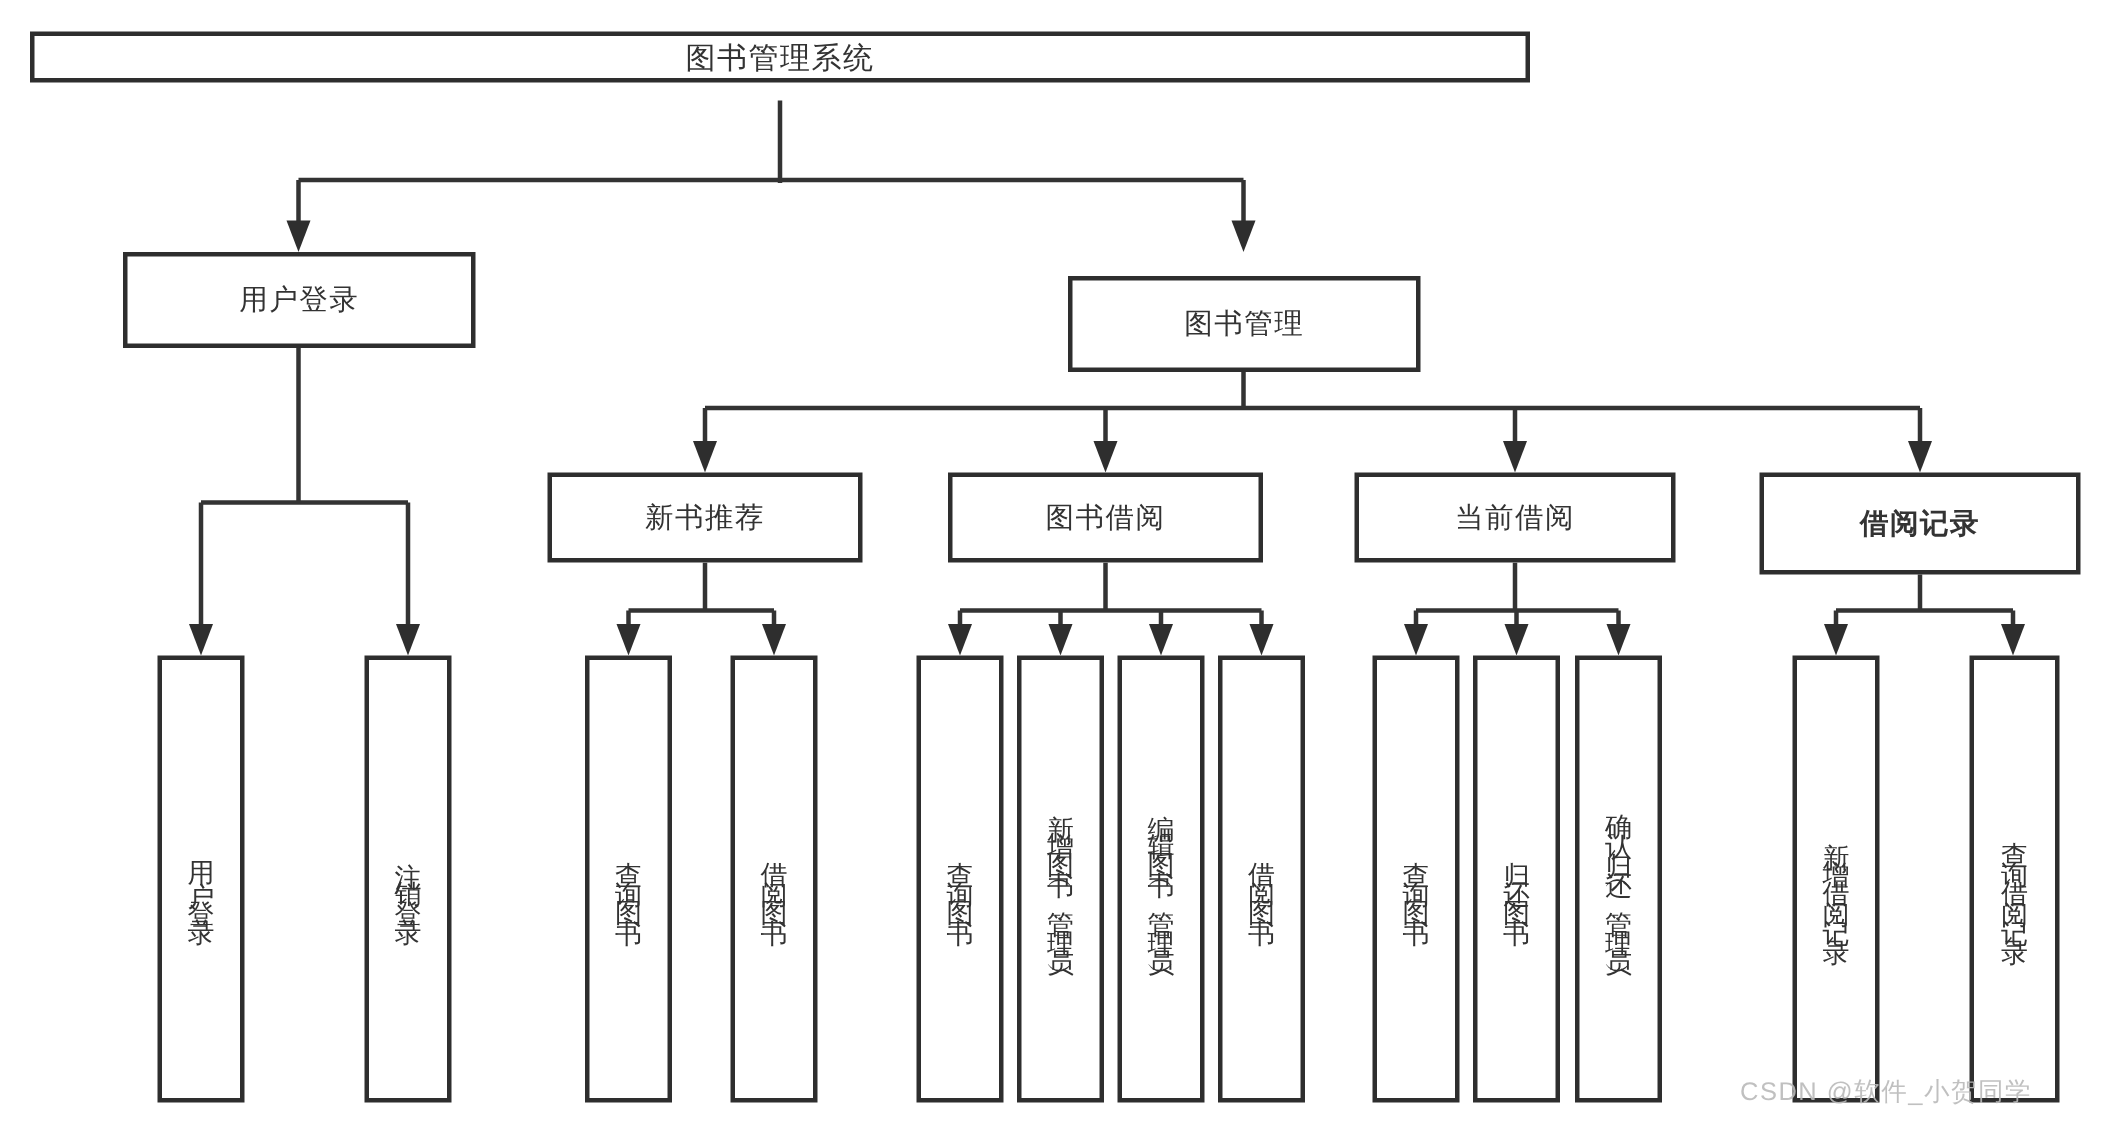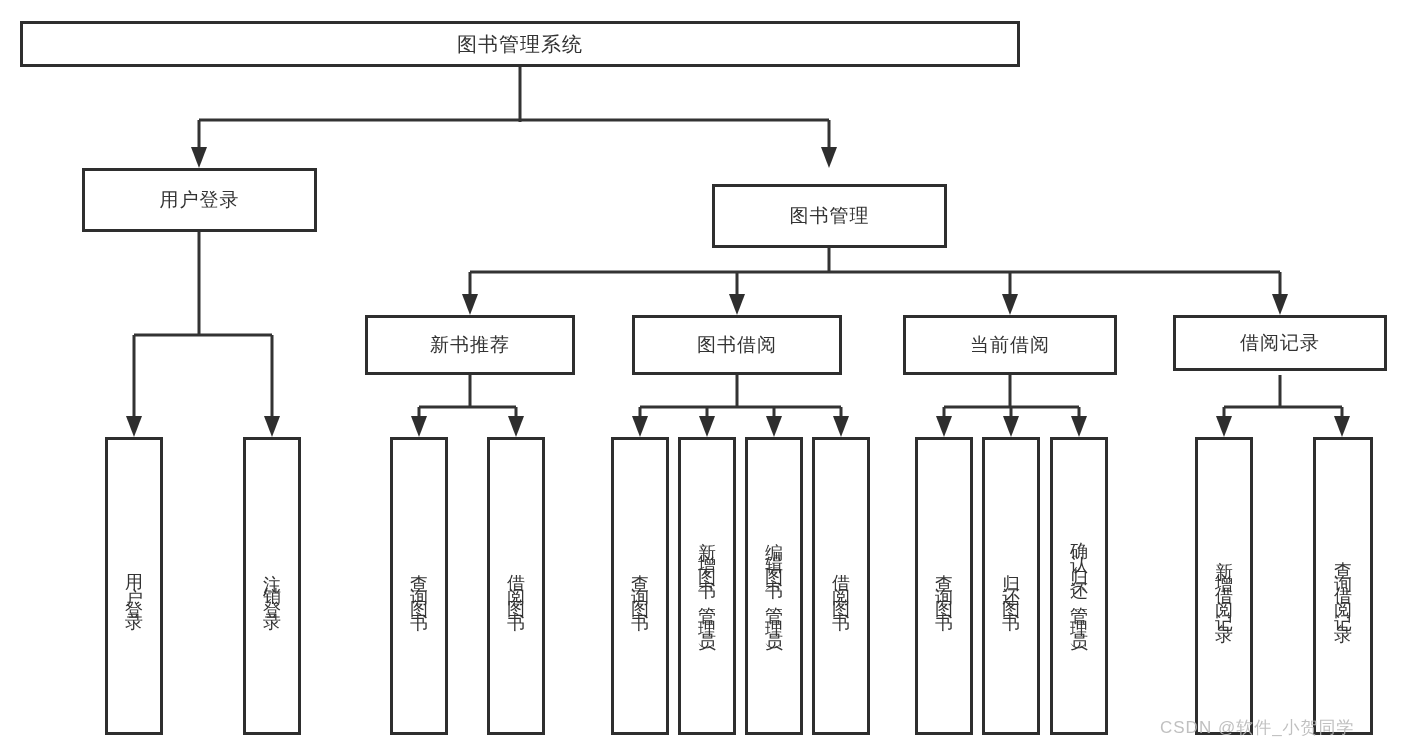--- a/index.html
+++ b/index.html
@@ -113,41 +113,41 @@
       <polygon points="766,416 782,416 774,437"></polygon>
       <polygon points="833,416 849,416 841,437"></polygon>
       <polygon points="936,416 952,416 944,437"></polygon>
       <polygon points="1003,416 1019,416 1011,437"></polygon>
       <polygon points="1071,416 1087,416 1079,437"></polygon>
       <polygon points="1216,416 1232,416 1224,437"></polygon>
       <polygon points="1334,416 1350,416 1342,437"></polygon>
     </g>
   </svg>
 
-  <div class="node root" style="left:20px; top:21px; width:1000px; height:46px;">
+  <div class="node root" style="left:20px; top:21px; width:1000px; height:34px;">
     <span class="lbl">图书管理系统</span>
   </div>
 
   <div class="node" style="left:82px; top:168px; width:235px; height:64px;">
     <span class="lbl">用户登录</span>
   </div>
   <div class="node" style="left:712px; top:184px; width:235px; height:64px;">
     <span class="lbl">图书管理</span>
   </div>
 
   <div class="node" style="left:365px; top:315px; width:210px; height:60px;text-align:right;">
     <span class="lbl">新书推荐</span>
   </div>
   <div class="node" style="left:903px; top:315px; width:214px; height:60px;">
     <span class="lbl">当前借阅</span>
   </div>
   <div class="node" style="left:632px; top:315px; width:210px; height:60px;">
     <span class="lbl">图书借阅</span>
   </div>
-  <div class="node" style="left:1173px; top:315px; width:214px; height:56px;">
+  <div class="node" style="left:1173px; top:315px; width:214px; height:68px;font-weight:bold;">
     <span class="lbl">借阅记录</span>
   </div>
 
   <div class="node leaf" style="left:105px; top:437px; width:58px; height:298px;">
     <span class="lbl">用户登录</span>
   </div>
   <div class="node leaf" style="left:243px; top:437px; width:58px; height:298px;">
     <span class="lbl">注销登录</span>
   </div>
 

